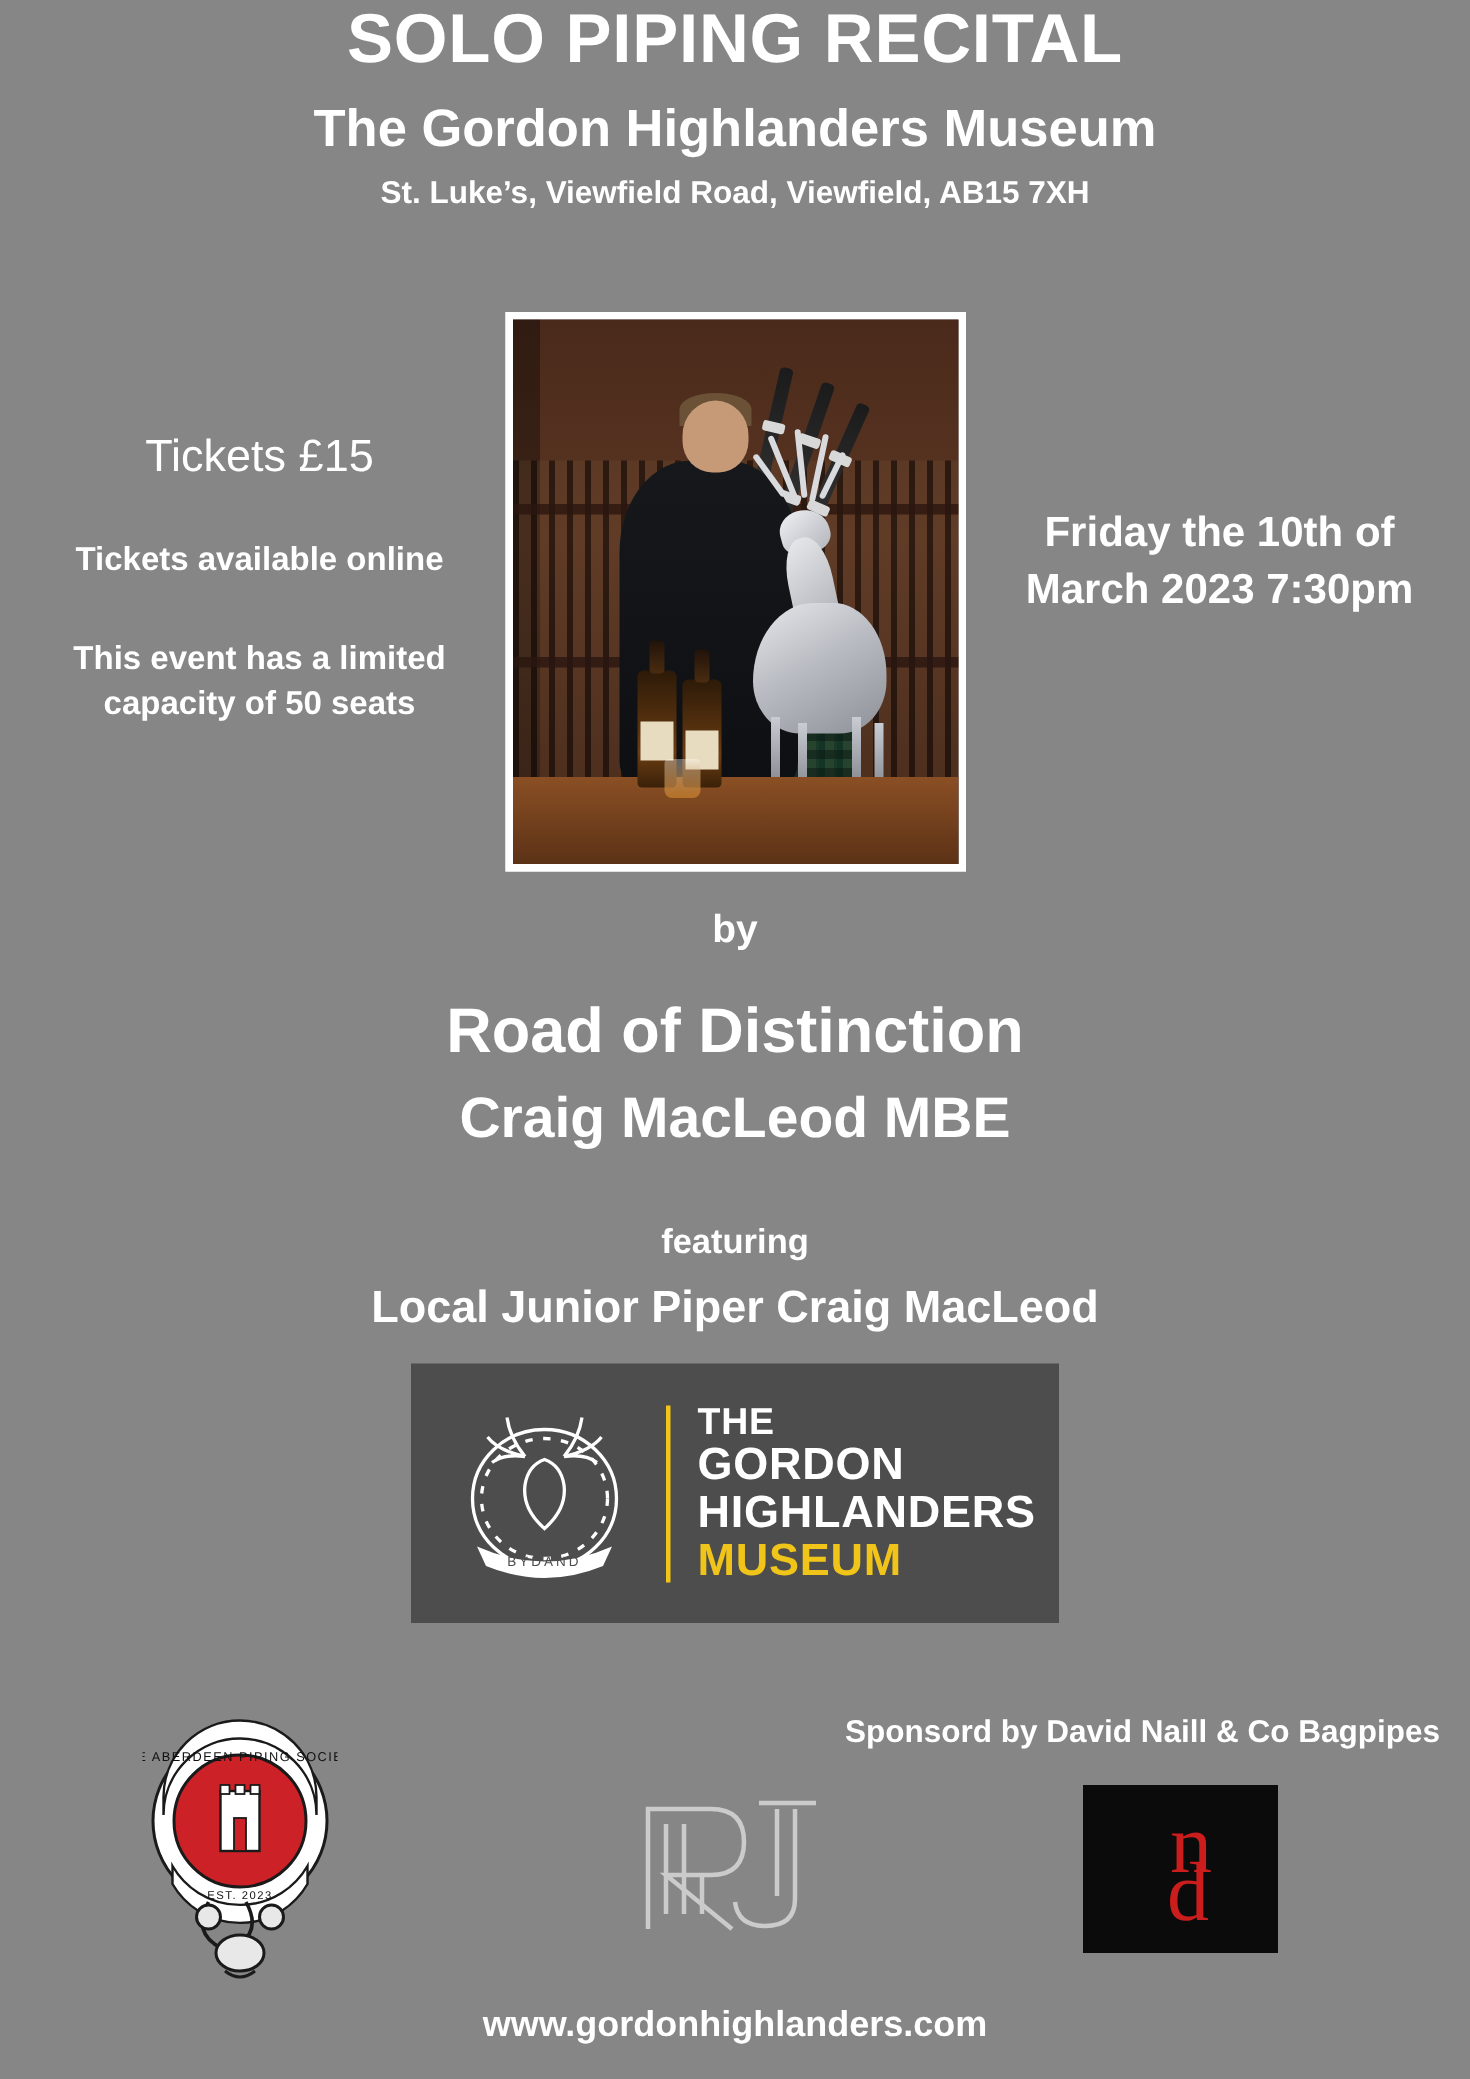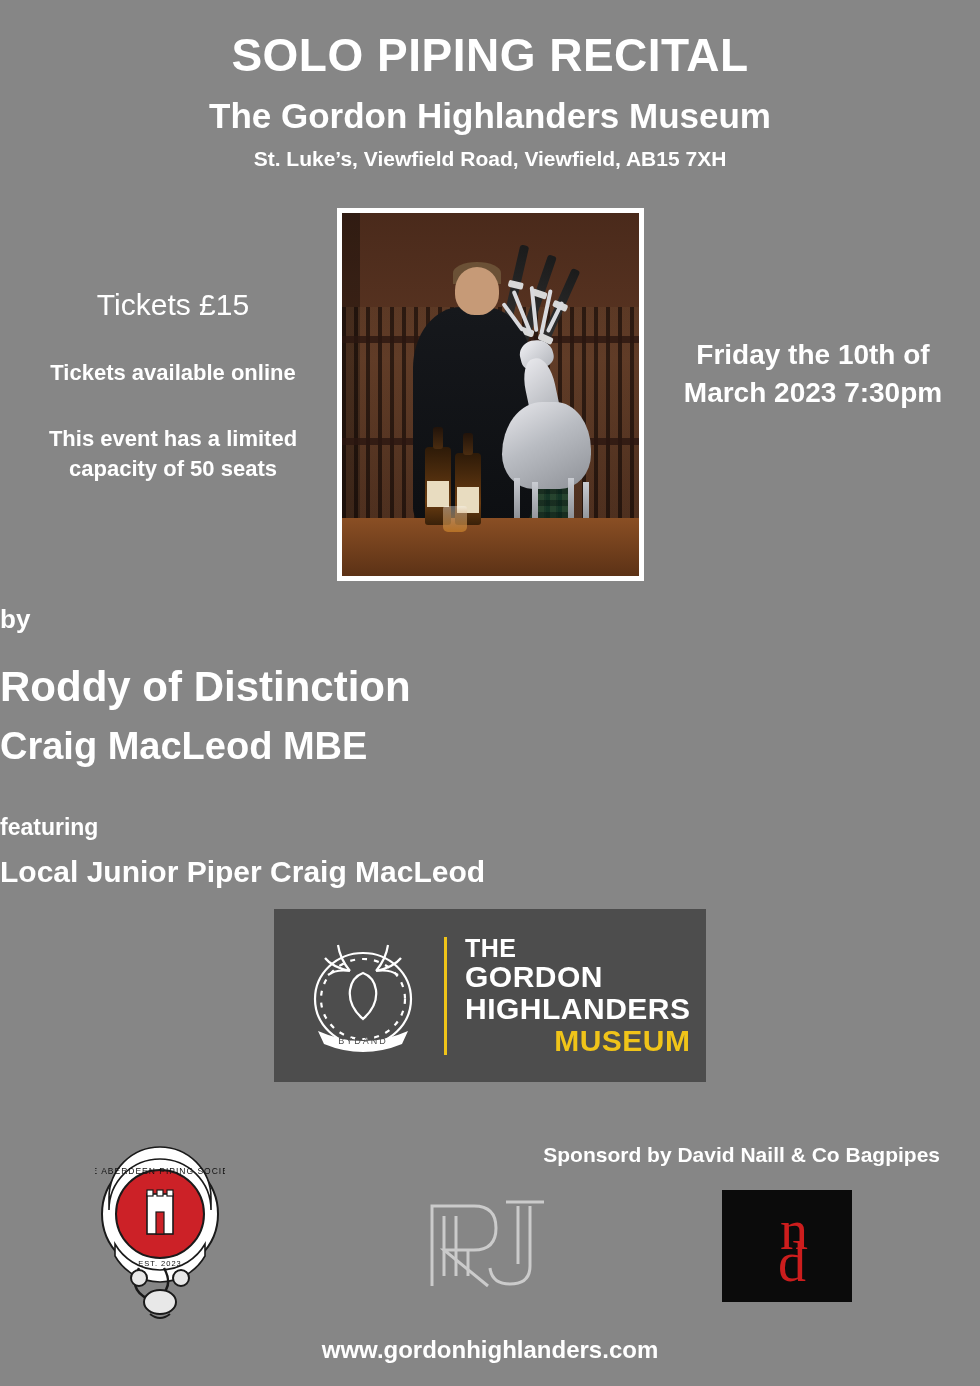--- a/index.html
+++ b/index.html
@@ -18,21 +18,20 @@
   .poster {
     position: relative;
     width: 980px;
     height: 1386px;
     background: #868686;
   }
 
   
   .header {
     text-align: center;
-    padding-top: 30px;
   }
   .title-main {
     font-size: 46px;
     font-weight: bold;
     letter-spacing: 0.5px;
     line-height: 1.1;
   }
   .title-venue {
     font-size: 35px;
     font-weight: bold;
@@ -270,21 +269,21 @@
     font-size: 28px;
     font-weight: bold;
     line-height: 1.35;
   }
 
   
   .billing {
     position: absolute;
     left: 0; right: 0;
     top: 604px;
-    text-align: left;
+    text-align: center;
   }
   .by-word {
     font-size: 26px;
     font-weight: bold;
   }
   .performer-title {
     font-size: 42px;
     font-weight: bold;
     margin-top: 28px;
   }
@@ -331,26 +330,26 @@
   }
   .museum-text {
     color: #ffffff;
     font-weight: bold;
     line-height: 1.06;
     letter-spacing: 0.5px;
   }
   .museum-text .t1 { font-size: 25px; }
   .museum-text .t2 { font-size: 30px; }
   .museum-text .t3 { font-size: 30px; }
-  .museum-text .t4 { font-size: 30px; color: #f0c419; text-align: right; }
+  .museum-text .t4 { font-size: 30px; color: #f0c419; }
 
   
   .sponsor-line {
     position: absolute;
-    right: 40px;
+    right: 20px;
     top: 1143px;
     font-size: 21px;
     font-weight: bold;
   }
 
   
   .aps-badge {
     position: absolute;
     left: 95px;
     top: 1146px;
@@ -461,21 +460,21 @@
   <div class="left-col">
     <div class="tickets-price">Tickets £15</div>
     <div class="tickets-online">Tickets available online</div>
     <div class="capacity">This event has a limited capacity of 50 seats</div>
   </div>
 
   <div class="right-col">Friday the 10th of March 2023 7:30pm</div>
 
   <div class="billing">
     <div class="by-word">by</div>
-    <div class="performer-title">Roddy of Distinction</div>
+    <div class="performer-title">Road of Distinction</div>
     <div class="performer-name">Craig MacLeod MBE</div>
     <div class="featuring-word">featuring</div>
     <div class="featuring-name">Local Junior Piper Craig MacLeod</div>
   </div>
 
   <div class="museum-logo">
     <div class="museum-crest">
       <svg width="150" height="150" viewBox="0 0 150 150" aria-hidden="true">
         <g stroke="#ffffff" fill="none" stroke-width="2.2">
           <ellipse cx="75" cy="78" rx="48" ry="46"></ellipse>

